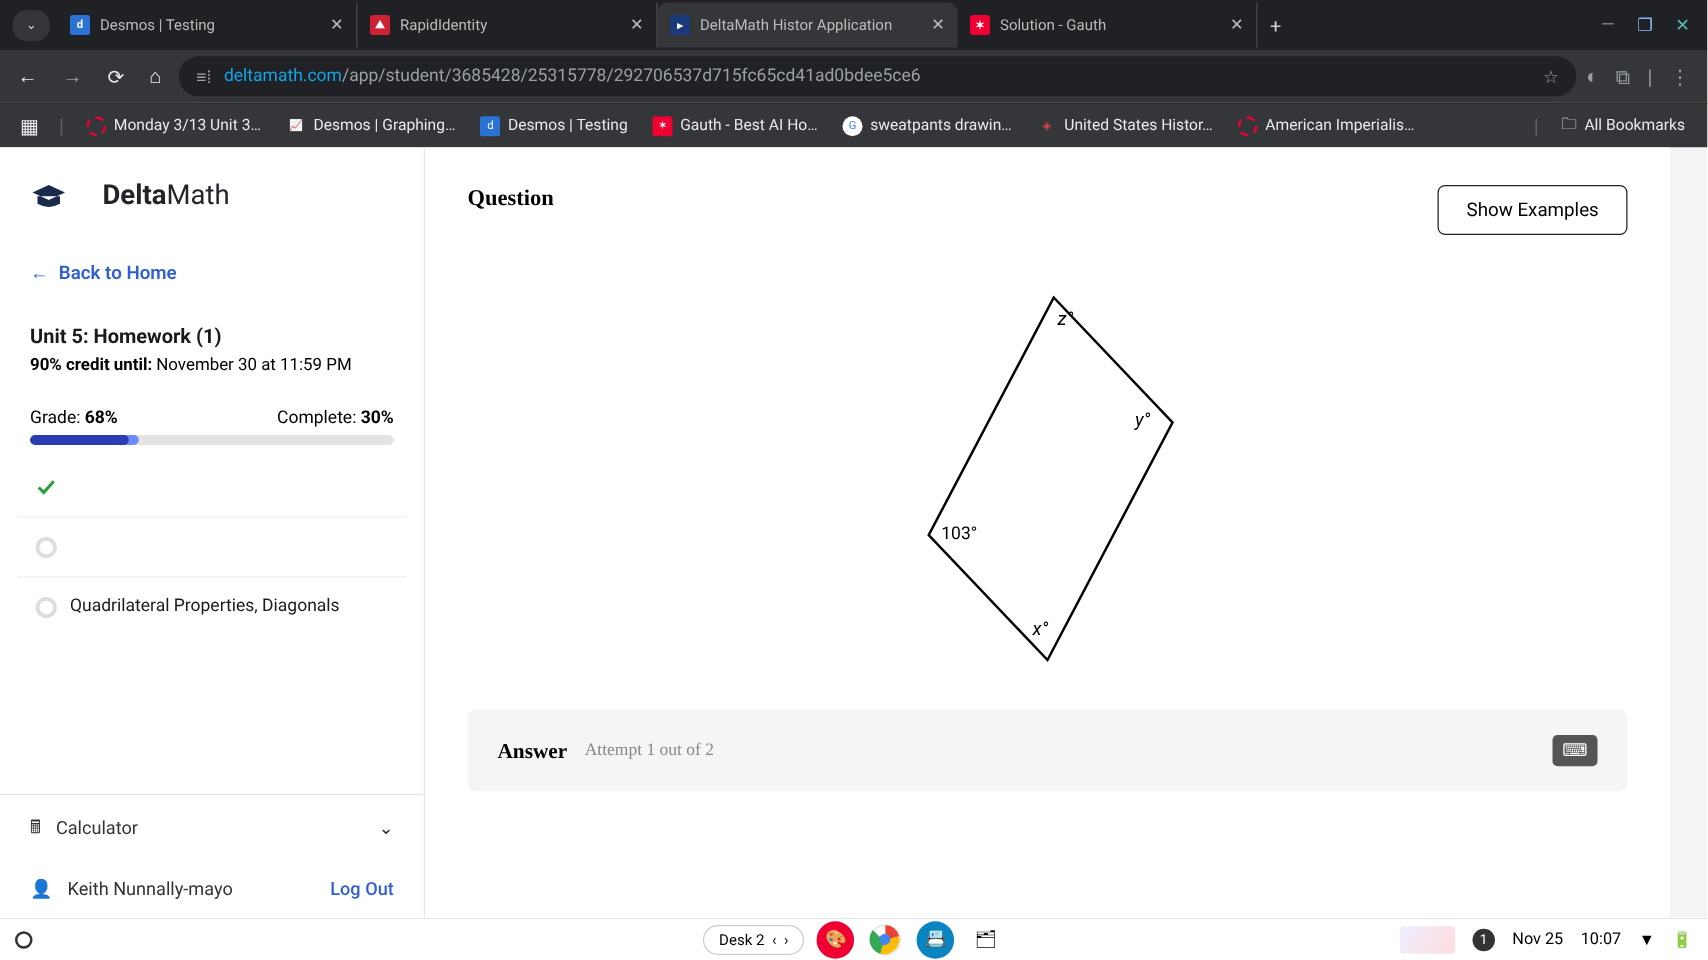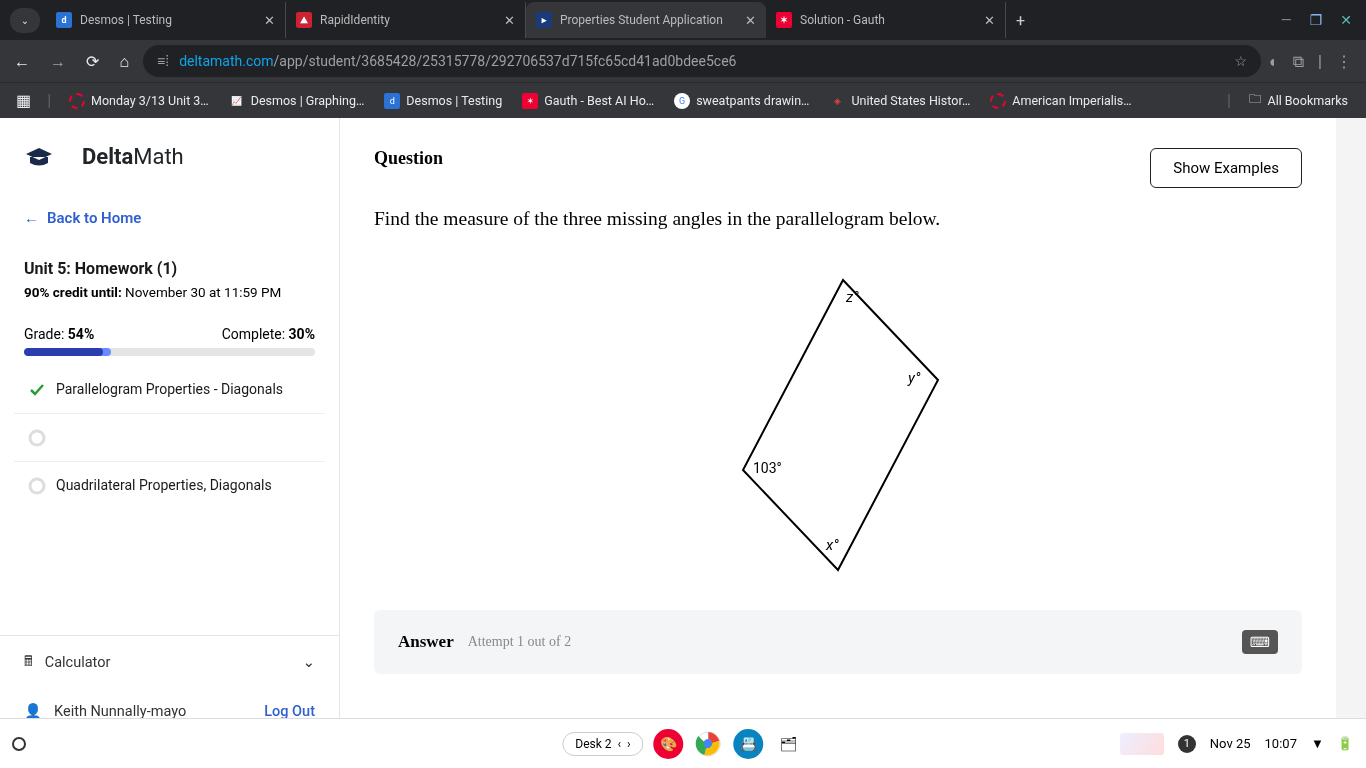--- a/index.html
+++ b/index.html
@@ -67,21 +67,21 @@
 .show-btn{border:1.5px solid #222; background:#fff; border-radius:6px; padding:10px 22px; font-size:15px; cursor:pointer;}
 .prompt{font-family:Georgia,serif; font-size:19.5px; color:#000; margin-bottom:20px;}
 .figure{display:flex; justify-content:center; padding:20px 0 30px;}
 .answer-section{background:#f4f5f6; border-radius:6px; margin:0 34px; padding:20px 24px; display:flex; align-items:center;}
 .ans-label{font-weight:700; font-family:Georgia,serif; font-size:17px; margin-right:14px;}
 .attempt{color:#888; font-size:14px; font-family:Georgia,serif;}
 .ans-spacer{flex:1;}
 .kbd-icon{background:#555; color:#fff; border-radius:4px; padding:4px 8px; font-size:14px;}
 
 
-.taskbar { position:fixed; bottom:0; left:0; right:0; height:50px; background:#fff; border-top:1px solid #ddd; display:flex; align-items:center; padding:0 12px; gap:10px;}
+.taskbar { position:fixed; bottom:0; left:0; right:0; height:34px; background:#fff; border-top:1px solid #ddd; display:flex; align-items:center; padding:0 12px; gap:10px;}
 .tb-circle{width:14px; height:14px; border:2px solid #333; border-radius:50%;}
 .tb-center{position:absolute; left:50%; transform:translateX(-50%); display:flex; align-items:center; gap:10px;}
 .tb-desk{border:1px solid #ccc; border-radius:14px; padding:4px 12px; font-size:12px; display:flex; align-items:center; gap:6px;}
 .tb-app{width:30px; height:30px; border-radius:50%; display:flex; align-items:center; justify-content:center; font-size:14px;}
 .tb-right{margin-left:auto; display:flex; align-items:center; gap:14px; font-size:13px;}
 .tb-badge{background:#333; color:#fff; border-radius:50%; width:18px; height:18px; display:flex; align-items:center; justify-content:center; font-size:11px;}
 </style>
 </head>
 <body>
 
@@ -93,21 +93,21 @@
       <span class="title">Desmos | Testing</span>
       <span class="close">✕</span>
     </div>
     <div class="tab">
       <span class="favicon" style="background:#c23;color:#fff">⛰</span>
       <span class="title">RapidIdentity</span>
       <span class="close">✕</span>
     </div>
     <div class="tab active">
       <span class="favicon" style="background:#1a3a7a;color:#fff">▸</span>
-      <span class="title">Properties Student Application</span>
+      <span class="title">DeltaMath Histor Application</span>
       <span class="close">✕</span>
     </div>
     <div class="tab">
       <span class="favicon" style="background:#e03;color:#fff">✶</span>
       <span class="title">Solution - Gauth</span>
       <span class="close">✕</span>
     </div>
     <span class="new-tab">+</span>
   </div>
   <div class="win-ctrls">
@@ -186,33 +186,32 @@
     </div>
     <div class="back-home">
       <span>←</span>
       <span>Back to Home</span>
     </div>
     <div class="assignment-info">
       <div class="assignment-title">Unit 5: Homework (1)</div>
       <div class="credit"><b>90% credit until:</b><span> November 30 at 11:59 PM</span></div>
     </div>
     <div class="grade-row">
-      <span><span>Grade: </span><b>54%</b></span>
+      <span><span>Grade: </span><b>68%</b></span>
       <span><span>Complete: </span><b>30%</b></span>
     </div>
     <div class="progress-bar">
       <div class="progress-fill2" style="width:30%"></div>
       <div class="progress-fill" style="width:27%"></div>
     </div>
     <div class="topics">
       <div class="topic done">
         <span class="status"><svg width="18" height="18" viewBox="0 0 18 18">
               <path d="M3 9 L7 13 L15 4" stroke="#2a9d3a" stroke-width="2.5" fill="none"></path>
             </svg></span>
-        <span class="topic-label">Parallelogram Properties - Diagonals</span>
       </div>
       <div class="topic">
         <span class="status"><svg width="18" height="18" viewBox="0 0 18 18">
               <circle cx="9" cy="9" r="7" stroke="#ddd" stroke-width="3" fill="none"></circle>
             </svg></span>
       </div>
       <div class="topic" style="border-top:1px solid #eee">
         <span class="status"><svg width="18" height="18" viewBox="0 0 18 18">
               <circle cx="9" cy="9" r="7" stroke="#ddd" stroke-width="3" fill="none"></circle>
             </svg></span>
@@ -234,21 +233,20 @@
       </div>
     </div>
   </div>
 
   <div class="main">
     <div class="content">
       <div class="question-head">
         <div class="q-title">Question</div>
         <button class="show-btn">Show Examples</button>
       </div>
-      <div class="prompt">Find the measure of the three missing angles in the parallelogram below.</div>
       <div class="figure">
         <svg width="260" height="310" viewBox="0 0 260 310">
           <polygon points="135,10 230,110 130,300 35,200" fill="none" stroke="#000" stroke-width="2"></polygon>
           <text x="138" y="32" font-family="Georgia" font-style="italic" font-size="15">z°</text>
           <text x="200" y="113" font-family="Georgia" font-style="italic" font-size="15">y°</text>
           <text x="45" y="203" font-family="Georgia" font-size="14">103°</text>
           <text x="118" y="280" font-family="Georgia" font-style="italic" font-size="15">x°</text>
         </svg>
       </div>
     </div>

